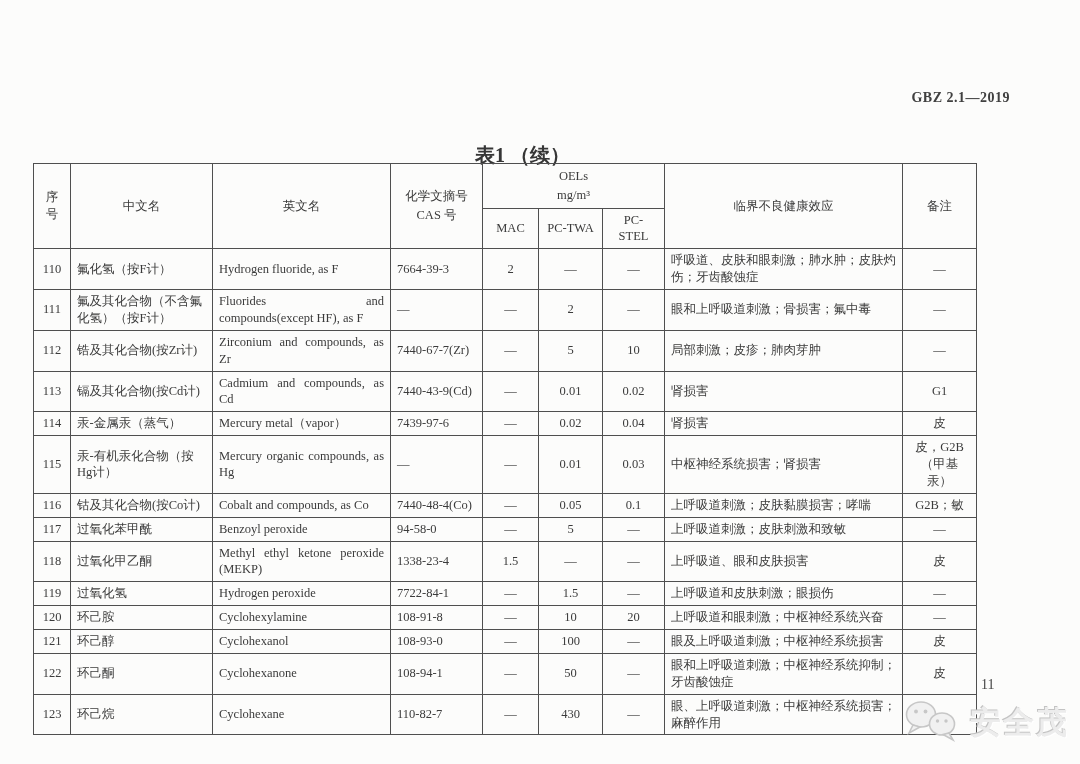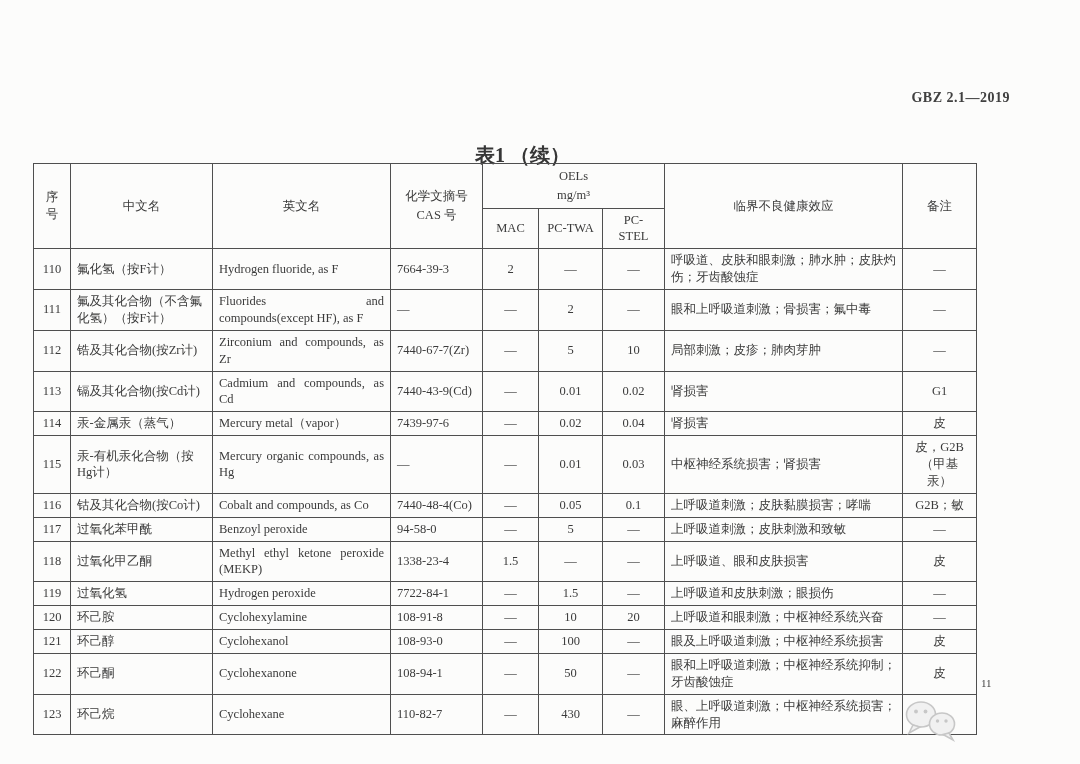--- a/index.html
+++ b/index.html
@@ -30,21 +30,21 @@
   thead th{text-align:center;padding:2px 2px}
   .hdr-2line div{line-height:1.5}
   td.c-no{text-align:center;padding:3px 1px}
   td.c-cn{padding-left:8px}
   td.c-en{padding-left:8px;padding-right:6px;text-align:justify}
   td.c-cas{padding-left:10px}
   td.c-num{text-align:center;padding:3px 2px}
   td.c-effect{padding-left:8px}
   td.c-remark{text-align:center;padding:3px 3px}
   .page-number{
-    position:absolute;top:677px;left:981px;font-size:11px;color:#444;
+    position:absolute;top:677px;left:981px;font-size:14px;color:#444;
   }
   .watermark{
     position:absolute;top:699px;left:903px;
     display:flex;align-items:center;gap:7px;
   }
   .watermark .wm-text{
     font-size:31px;font-weight:bold;letter-spacing:2px;
     color:#ececec;text-shadow:-1px -1px 0 #c3c3c3,1px 1px 0 #ffffff;
     font-family:"Liberation Sans","DejaVu Sans",sans-serif;
   }
@@ -262,15 +262,16 @@
           <path d="M46 34 L50 41 L40 35.5 Z"></path>
         </g>
         <g fill="#c7c7c7">
           <circle cx="13" cy="12.5" r="1.9"></circle>
           <circle cx="22.5" cy="12.5" r="1.9"></circle>
           <circle cx="34.5" cy="22" r="1.7"></circle>
           <circle cx="43" cy="22" r="1.7"></circle>
         </g>
       </svg>
     </span>
+    <span class="wm-text">安全茂</span>
   </div>
 
 </div>
 
 </body></html>

